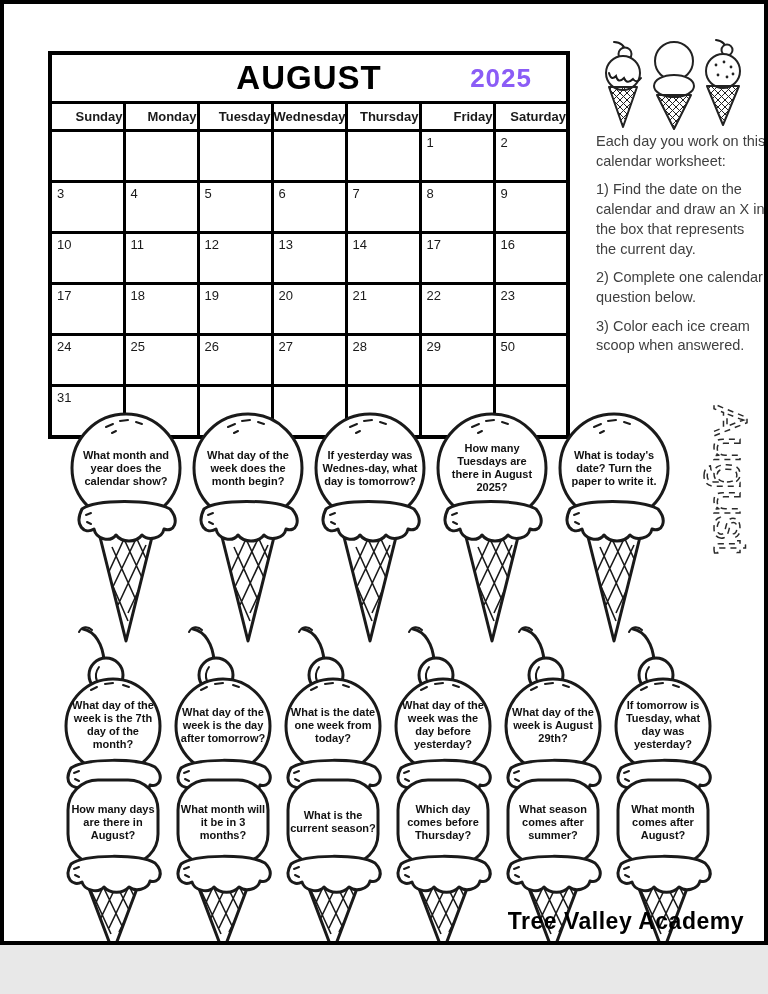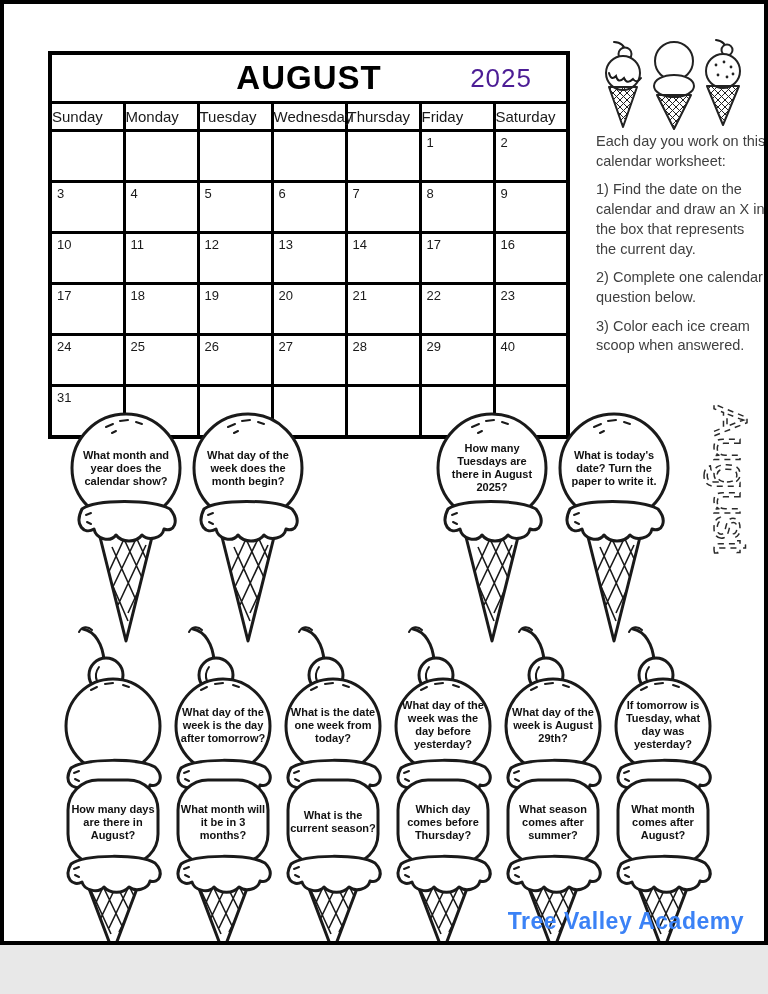--- a/index.html
+++ b/index.html
@@ -14,25 +14,25 @@
     position:absolute; left:44px; top:47px; width:522px;
     border-collapse:collapse; border:4px solid #000; table-layout:fixed;
     background:#fff;
   }
   .title-cell{ position:relative; height:44px; border-bottom:3px solid #000; }
   .month-title{
     font-size:33px; font-weight:bold; letter-spacing:1px; color:#000;
   }
   .year-label{
     position:absolute; right:34px; top:50%; transform:translateY(-50%);
-    font-size:26px; font-weight:400; letter-spacing:1px; color:#4c1d95;
+    font-size:26px; font-weight:700; letter-spacing:1px; color:#8b5cf6;
   }
   tr.weekday-row th{
-    height:25px; border:3px solid #000; font-size:15px; font-weight:normal;
-    text-align:left; padding:0;
+    height:25px; border:3px solid #000; font-size:13px; font-weight:bold;
+    text-align:right; padding:0;
   }
   table.calendar td{
     height:45px; border:3px solid #000; vertical-align:top;
     font-size:13px; padding:3px 0 0 5px;
   }
   
   .trio{ position:absolute; left:595px; top:33px; }
   .side-panel{
     position:absolute; left:592px; top:128px; width:172px;
     font-size:14.5px; line-height:1.36; color:#404040;
@@ -60,21 +60,21 @@
   .single-q{ left:12px; top:16px; width:96px; height:82px; }
   .top-q{ left:14px; top:64px; width:88px; height:78px; }
   .bottom-q{ left:14px; top:166px; width:88px; height:68px; }
   
   .mini{ fill:#fff; stroke:#222; stroke-width:2; stroke-linejoin:round; }
   .mini-hatch{ fill:url(#miniHatch); stroke:#222; stroke-width:2; stroke-linejoin:round; }
   .mini-dot{ fill:#222; stroke:none; }
   
   .footer-credit{
     position:absolute; right:20px; bottom:6px;
-    font-size:23px; font-weight:bold; color:#3b82f6; letter-spacing:0.5px;
+    font-size:23px; font-weight:bold; color:#000000; letter-spacing:0.5px;
   }
 </style>
 </head>
 <body>
 
 <svg width="0" height="0" style="position:absolute" aria-hidden="true">
   <defs>
     <clipPath id="clipS">
         <path d="M31,114 L89,114 L60,230 Z"></path>
       </clipPath>
@@ -144,21 +144,21 @@
           <td>22</td>
           <td>23</td>
         </tr>
         <tr>
           <td>24</td>
           <td>25</td>
           <td>26</td>
           <td>27</td>
           <td>28</td>
           <td>29</td>
-          <td>40</td>
+          <td>50</td>
         </tr>
         <tr>
           <td>31</td>
           <td></td>
           <td></td>
           <td></td>
           <td></td>
           <td></td>
           <td></td>
         </tr>
@@ -229,20 +229,33 @@
     <path class="speck" d="M40,16 l7,-3 M54,10 l8,-1 M70,11 l6,2 M46,22 l4,-2"></path>
     <path class="cone" d="M31,114 L89,114 L60,230 Z"></path>
     <g class="hatch" clip-path="url(#clipS)">
       <path d="M36,150 l26,60 M46,136 l28,62 M58,128 l28,60 M70,126 l24,52 M58,128 l-24,52 M70,128 l-28,58 M80,134 l-28,60 M88,146 l-26,56"></path>
     </g>
     <path class="rim" d="M16,98 C8,114 18,124 28,118 C30,128 44,132 50,124 C56,132 70,132 76,124 C82,130 96,128 98,118 C108,122 114,110 104,98 C86,88 30,88 16,98 Z"></path>
     <path class="speck" d="M20,104 l5,-2 M21,111 l4,2"></path>
   </svg>
   <div class="q-text single-q">What day of the week does the month begin?</div>
 </div>
+  <div class="cone-slot" style="left:306px; top:407px;">
+  <svg class="cone-art" width="120" height="235" viewBox="0 0 120 235">
+    <circle class="scoop" cx="60" cy="57" r="54"></circle>
+    <path class="speck" d="M40,16 l7,-3 M54,10 l8,-1 M70,11 l6,2 M46,22 l4,-2"></path>
+    <path class="cone" d="M31,114 L89,114 L60,230 Z"></path>
+    <g class="hatch" clip-path="url(#clipS)">
+      <path d="M36,150 l26,60 M46,136 l28,62 M58,128 l28,60 M70,126 l24,52 M58,128 l-24,52 M70,128 l-28,58 M80,134 l-28,60 M88,146 l-26,56"></path>
+    </g>
+    <path class="rim" d="M16,98 C8,114 18,124 28,118 C30,128 44,132 50,124 C56,132 70,132 76,124 C82,130 96,128 98,118 C108,122 114,110 104,98 C86,88 30,88 16,98 Z"></path>
+    <path class="speck" d="M20,104 l5,-2 M21,111 l4,2"></path>
+  </svg>
+  <div class="q-text single-q">If yesterday was Wednes-day, what day is tomorrow?</div>
+</div>
   <div class="cone-slot" style="left:428px; top:407px;">
   <svg class="cone-art" width="120" height="235" viewBox="0 0 120 235">
     <circle class="scoop" cx="60" cy="57" r="54"></circle>
     <path class="speck" d="M40,16 l7,-3 M54,10 l8,-1 M70,11 l6,2 M46,22 l4,-2"></path>
     <path class="cone" d="M31,114 L89,114 L60,230 Z"></path>
     <g class="hatch" clip-path="url(#clipS)">
       <path d="M36,150 l26,60 M46,136 l28,62 M58,128 l28,60 M70,126 l24,52 M58,128 l-24,52 M70,128 l-28,58 M80,134 l-28,60 M88,146 l-26,56"></path>
     </g>
     <path class="rim" d="M16,98 C8,114 18,124 28,118 C30,128 44,132 50,124 C56,132 70,132 76,124 C82,130 96,128 98,118 C108,122 114,110 104,98 C86,88 30,88 16,98 Z"></path>
     <path class="speck" d="M20,104 l5,-2 M21,111 l4,2"></path>
@@ -274,20 +287,21 @@
     <path class="cone" d="M27,248 L89,248 L58,330 Z"></path>
     <g class="hatch" clip-path="url(#clipD)">
       <path d="M34,264 l22,48 M44,256 l24,50 M56,252 l22,44 M68,252 l16,32 M54,252 l-20,44 M66,254 l-24,50 M76,260 l-22,46 M84,270 l-20,40"></path>
     </g>
     <path class="rim" d="M16,146 C8,160 18,169 27,164 C29,172 43,176 49,169 C55,176 68,176 74,169 C80,174 93,172 95,163 C104,166 110,155 100,145 C84,136 30,136 16,146 Z"></path>
     <path class="speck" d="M19,151 l5,-2 M20,157 l4,2"></path>
     <rect class="scoop" x="13" y="158" width="90" height="84" rx="30"></rect>
     <path class="rim" d="M16,242 C8,256 18,265 27,260 C29,268 43,272 49,265 C55,272 68,272 74,265 C80,270 93,268 95,259 C104,262 110,251 100,241 C84,232 30,232 16,242 Z"></path>
     <path class="speck" d="M19,247 l5,-2 M20,253 l4,2"></path>
   </svg>
+  <div class="q-text top-q">What day of the week is the 7th day of the month?</div>
   <div class="q-text bottom-q">How many days are there in August?</div>
 </div>
   <div class="cone-slot" style="left:161px; top:618px;">
   <svg class="cone-art" width="112" height="335" viewBox="0 0 112 335">
     <path class="stem" d="M28,7 C40,9 48,23 49,39"></path>
     <path class="speck" d="M24,10 C27,4 33,4 37,8"></path>
     <circle class="scoop" cx="51" cy="53" r="17"></circle>
     <path class="speck" d="M44,45 q-5,7 -2,14"></path>
     <circle class="scoop" cx="58" cy="104" r="47"></circle>
     <path class="speck" d="M36,68 l6,-3 M50,62 l8,-1 M68,63 l6,2"></path>

